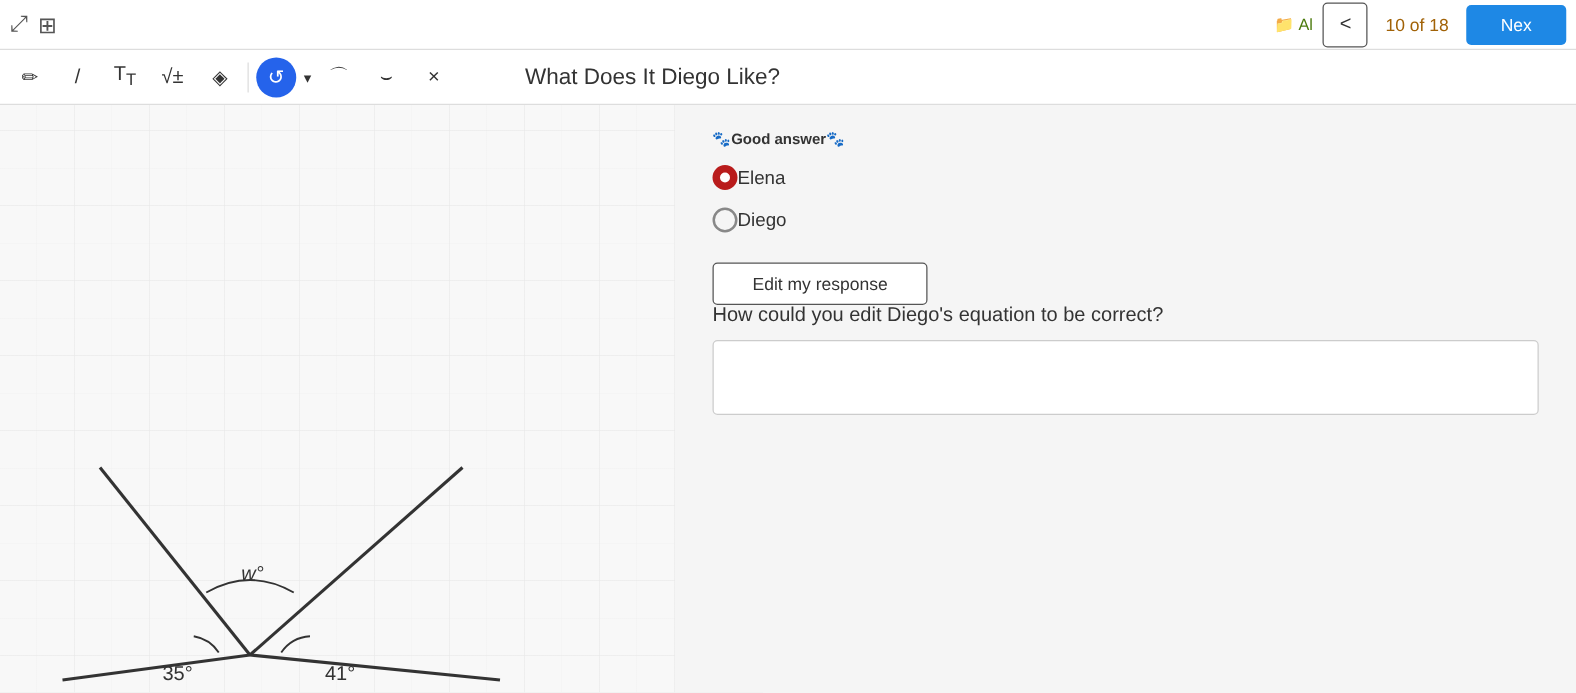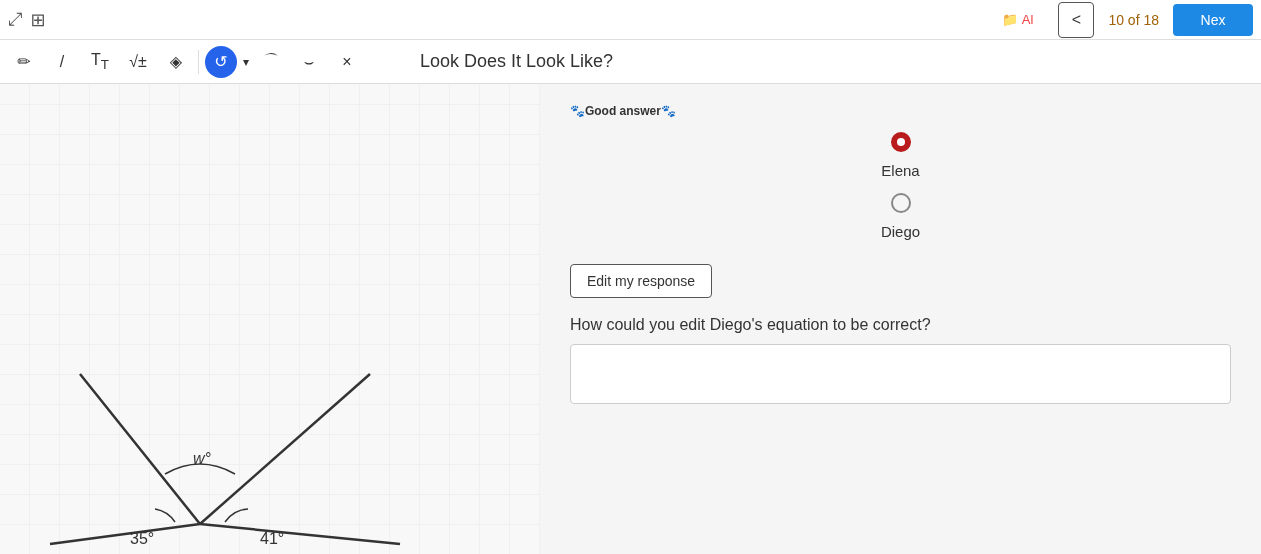--- a/index.html
+++ b/index.html
@@ -145,25 +145,23 @@
     .radio-group {
       display: flex;
       flex-direction: column;
       gap: 14px;
       margin-bottom: 24px;
     }
 
     .radio-item {
       display: flex;
       align-items: center;
-      gap: 10px;
       font-size: 15px;
       color: #333;
       cursor: pointer;
-      flex-direction: column;
     }
 
     .radio-circle {
       width: 20px;
       height: 20px;
       border-radius: 50%;
       border: 2px solid #888;
       display: flex;
       align-items: center;
       justify-content: center;
@@ -178,28 +176,27 @@
     .radio-circle.selected::after {
       content: '';
       width: 8px;
       height: 8px;
       border-radius: 50%;
       background: #fff;
     }
 
     .edit-response-btn {
       display: inline-block;
-      padding: 8px 16px;
+      padding: 8px 31px;
       border: 1.5px solid #555;
       background: #fff;
       color: #333;
       font-size: 14px;
       cursor: pointer;
       border-radius: 4px;
-      margin-bottom: 18px;
     }
 
     .how-could-text {
       font-size: 16px;
       color: #333;
       margin-bottom: 10px;
     }
 
     .answer-textarea {
       width: 100%;
@@ -266,21 +263,21 @@
       color: #333;
     }
   </style>
 </head>
 <body>
 
 <div class="top-bar">
   <span class="expand-icon" style="font-size:18px; margin-right:8px;">⤢</span>
   <span class="calculator-icon" style="font-size:18px;">⊞</span>
   <div class="top-bar-right">
-    <span style="font-size:13px; color:#ef4444; margin-right: 21px;">📁 <span>Al</span></span>
+    <span style="font-size:13px; color:#4d7c0f; margin-right: 4px;">📁 <span>Al</span></span>
     <button class="nav-back-btn">
       <span>&lt;</span>
     </button>
     <span class="progress-text">10 of 18</span>
     <button class="next-btn">
       <span>Nex</span>
     </button>
   </div>
 </div>
 
@@ -310,21 +307,21 @@
   </button>
   <button class="toolbar-btn">
     <span>⌣</span>
   </button>
   <button class="toolbar-btn">
     <span>×</span>
   </button>
 </div>
 
 <div class="question-title-bar">
-  <span class="question-title">Look Does It Look Like?</span>
+  <span class="question-title">What Does It Diego Like?</span>
 </div>
 
 <div class="drawing-area">
   <svg class="geo-canvas" viewBox="0 0 540 300">
 
     <line x1="200" y1="270" x2="80" y2="120" stroke="#333" stroke-width="2.5"></line>
 
     <line x1="200" y1="270" x2="370" y2="120" stroke="#333" stroke-width="2.5"></line>
 
     <line x1="200" y1="270" x2="50" y2="290" stroke="#333" stroke-width="2.5"></line>

